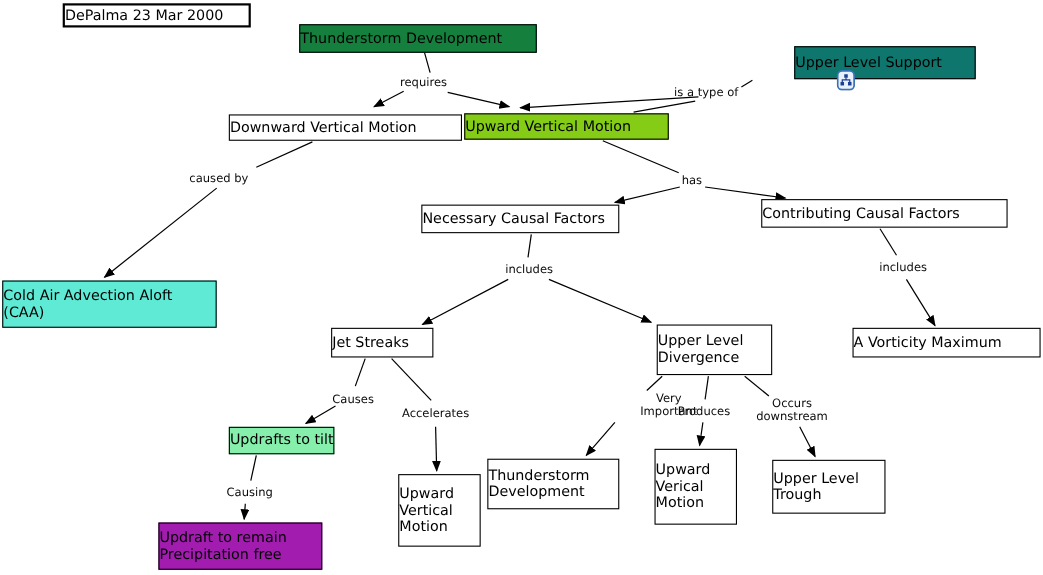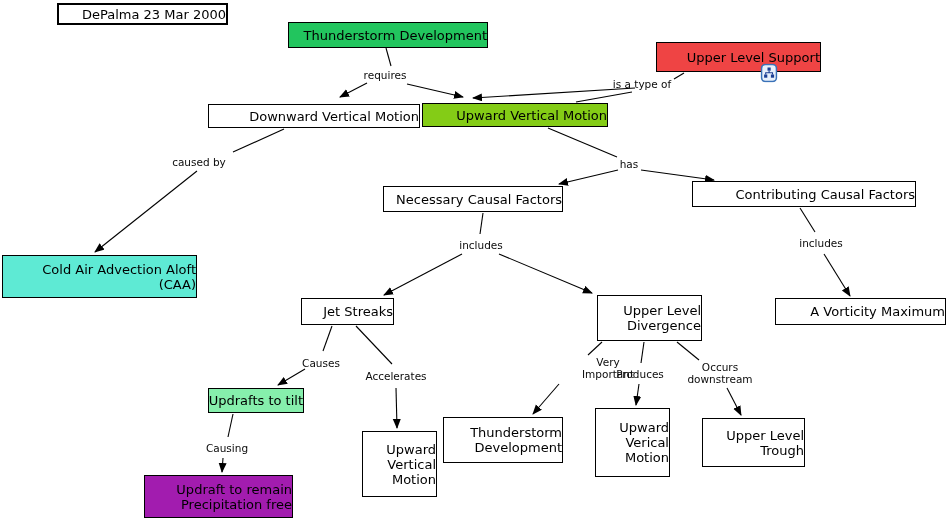--- a/index.html
+++ b/index.html
@@ -5,21 +5,21 @@
   html, body { margin:0; padding:0; background:#ffffff; }
   #canvas {
     position:relative; width:948px; height:523px; background:#ffffff;
     font-family:"DejaVu Sans", "Liberation Sans", sans-serif;
     overflow:hidden;
   }
   #edges { position:absolute; left:0; top:0; width:948px; height:523px; }
   .concept {
     position:absolute; box-sizing:border-box;
     border:1px solid #000000; background:#ffffff; color:#000000;
-    display:flex; flex-direction:column; align-items:flex-end; justify-content:center;
+    display:flex; flex-direction:column; align-items:flex-start; justify-content:center;
     text-align:center; font-size:13px; line-height:15px; white-space:nowrap;
     z-index:2;
   }
   .concept.thick { border-width:2px; }
   .link-label {
     position:absolute; transform:translate(-50%,-50%);
     text-align:center; font-size:10.5px; line-height:12px; color:#0a0a0a;
     white-space:nowrap; z-index:3;
   }
   .cmap-icon {
@@ -66,24 +66,24 @@
         <line x1="639" y1="384" x2="636" y2="405" stroke="#000000" stroke-width="1.1" marker-end="url(#arrowhead)"></line>
         <line x1="677" y1="342" x2="699" y2="360" stroke="#000000" stroke-width="1.1"></line>
         <line x1="727" y1="388" x2="741" y2="415" stroke="#000000" stroke-width="1.1" marker-end="url(#arrowhead)"></line>
       </g>
   </svg>
 
   <div id="concept-layer">
       <div class="concept thick" style="left: 57px; top: 3px; width: 171px; height: 22px; border-color: rgb(0, 0, 0); background: rgb(255, 255, 255);">
         <div>DePalma 23 Mar 2000</div>
       </div>
-      <div class="concept" style="left: 272px; top: 22px; width: 200px; height: 26px; border-color: rgb(0, 0, 0); background: #22c55e; margin-left: 16px;">
+      <div class="concept" style="left: 272px; top: 22px; width: 216px; height: 26px; border-color: rgb(0, 0, 0); background: #15803d;">
         <div>Thunderstorm Development</div>
       </div>
-      <div class="concept" style="left: 656px; top: 42px; width: 165px; height: 30px; border-color: rgb(0, 0, 0); background: #ef4444;">
+      <div class="concept" style="left: 722px; top: 42px; width: 165px; height: 30px; border-color: rgb(0, 0, 0); background: #0f766e;">
         <div>Upper Level Support</div>
       </div>
       <div class="concept" style="left: 208px; top: 104px; width: 212px; height: 24px; border-color: rgb(0, 0, 0); background: rgb(255, 255, 255);">
         <div>Downward Vertical Motion</div>
       </div>
       <div class="concept" style="left: 422px; top: 103px; width: 186px; height: 24px; border-color: rgb(0, 0, 0); background: #84cc16;">
         <div>Upward Vertical Motion</div>
       </div>
       <div class="concept" style="left: 383px; top: 186px; width: 180px; height: 26px; border-color: rgb(0, 0, 0); background: rgb(255, 255, 255);">
         <div>Necessary Causal Factors</div>

